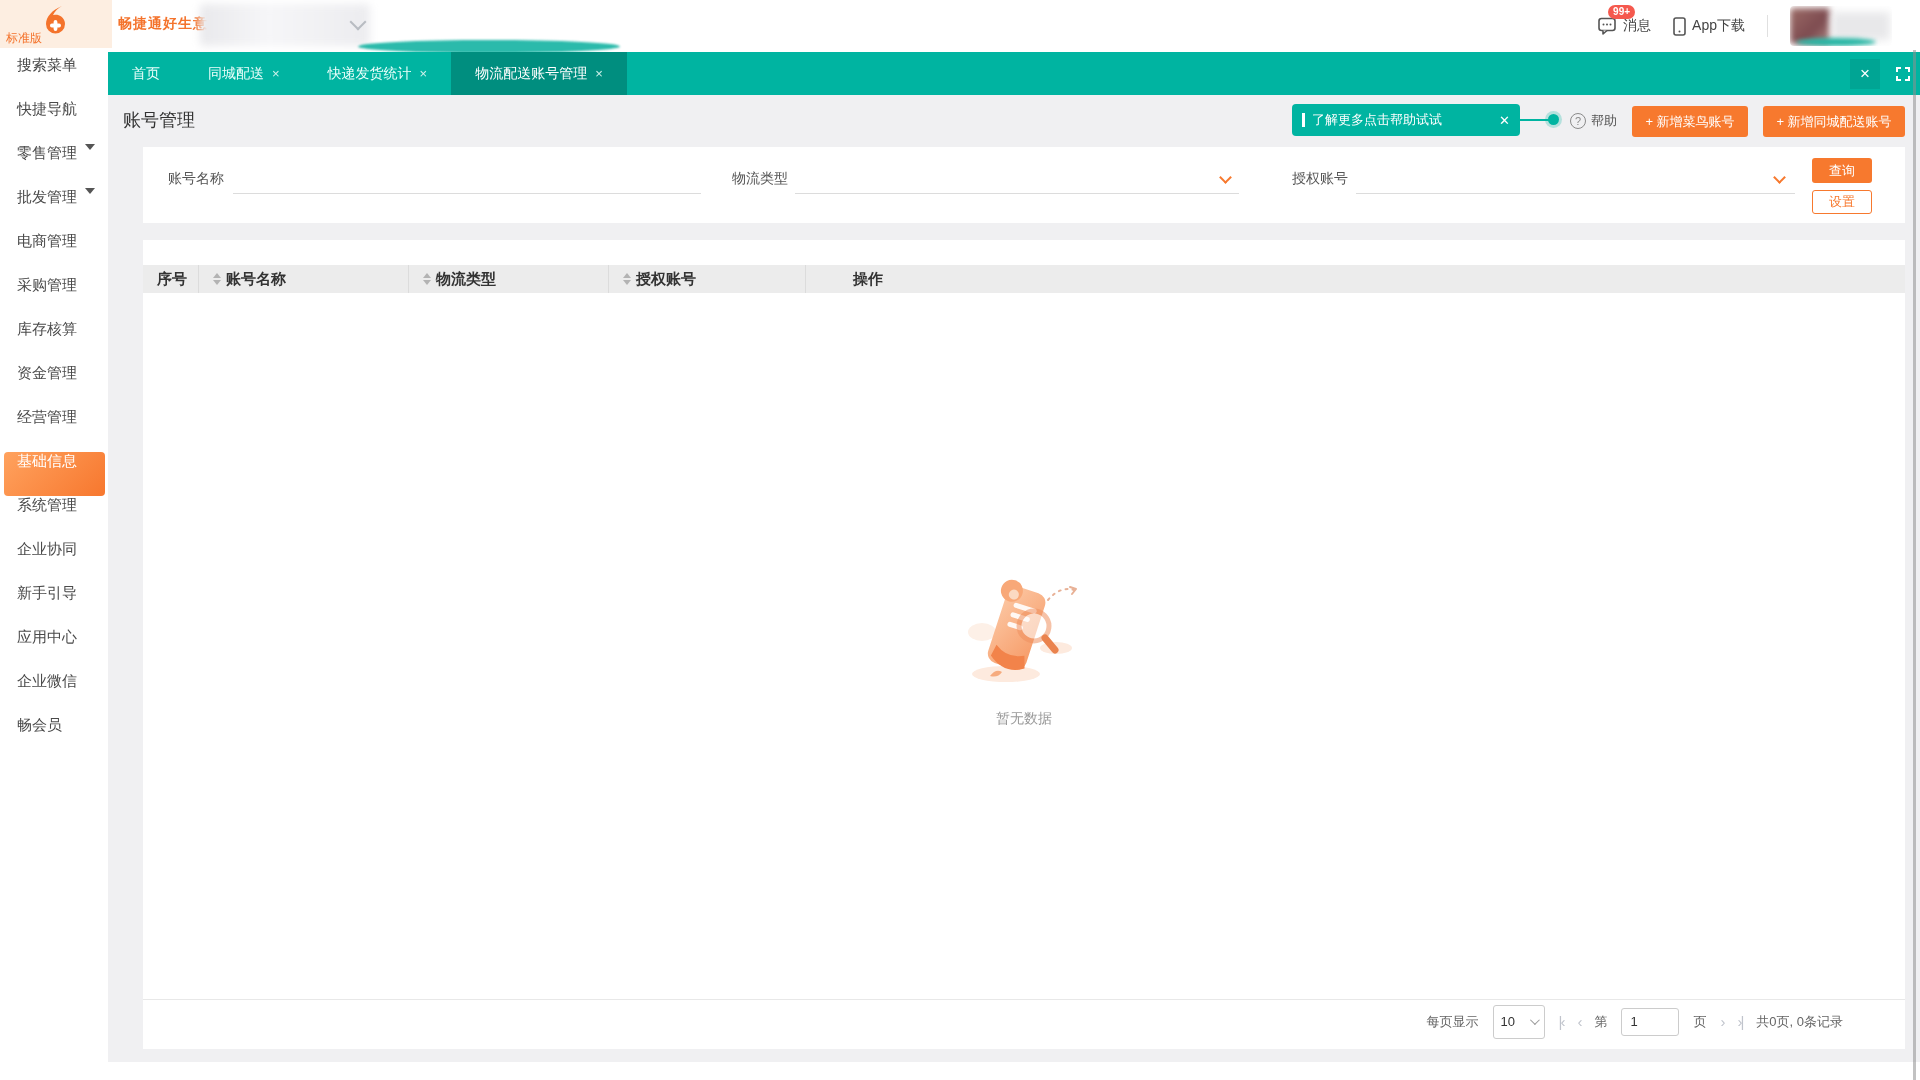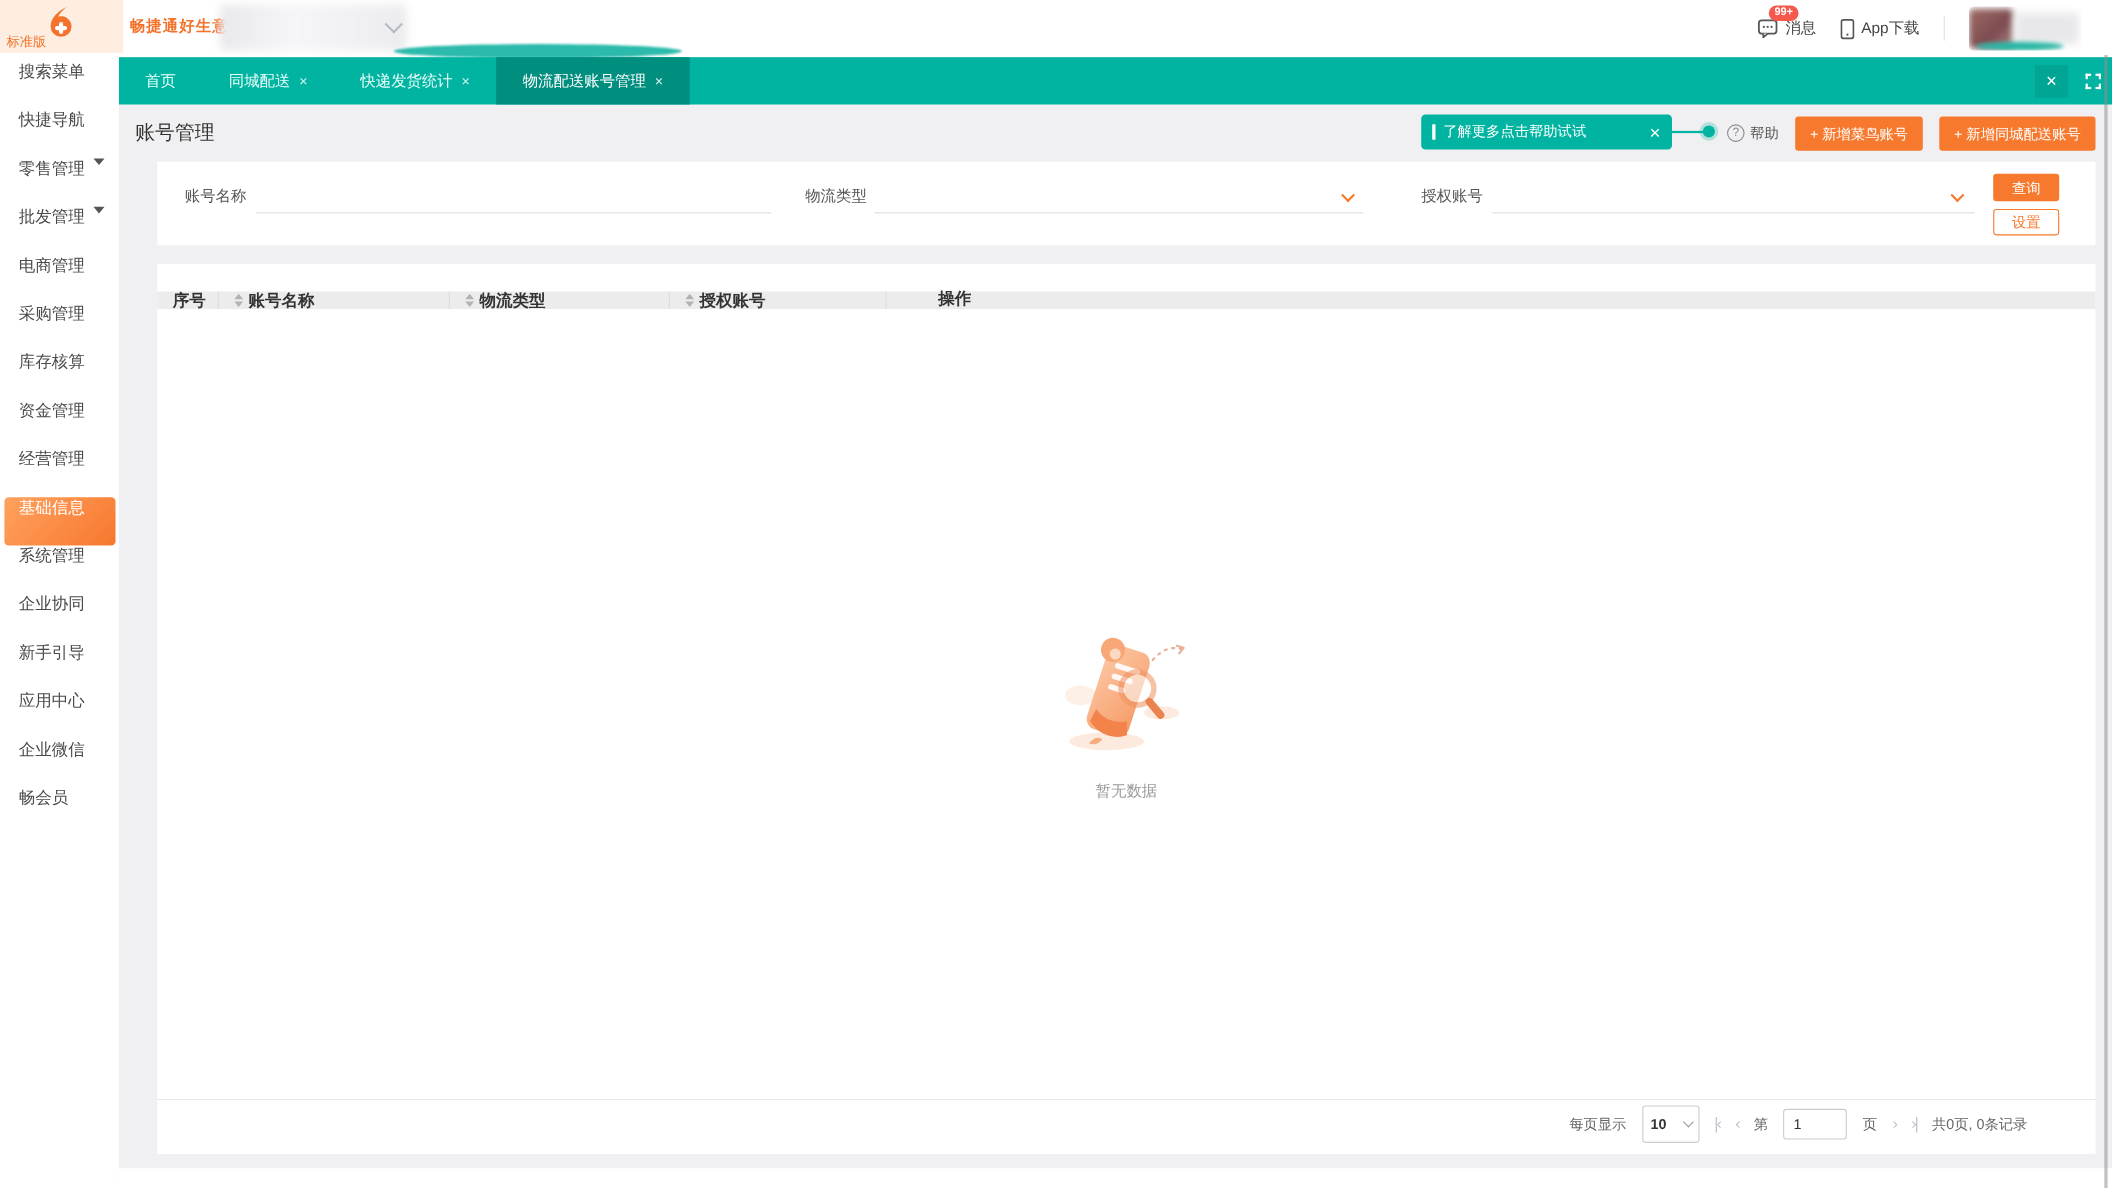--- a/index.html
+++ b/index.html
@@ -62,32 +62,32 @@
   .btn-tongcheng { left:1763px; width:142px; }
   
   .filter-panel { position:absolute; left:143px; top:147px; width:1762px; height:76px; background:#fff; }
   .f-label { position:absolute; top:23px; font-size:14px; color:#555; }
   .f-line { position:absolute; top:46px; border-bottom:1px solid #dcdcdc; height:1px; }
   .f-caret { position:absolute; top:26px; width:9px; height:9px; border-right:2px solid #f7792e; border-bottom:2px solid #f7792e; transform:rotate(45deg); cursor:pointer; }
   .btn-query { position:absolute; left:1669px; top:11px; width:60px; height:25px; background:#f7792e; color:#fff; border:none; border-radius:3px; font-size:13px; cursor:pointer; }
   .btn-setting { position:absolute; left:1669px; top:43px; width:60px; height:24px; background:#fff; color:#f7792e; border:1px solid #f7792e; border-radius:3px; font-size:13px; cursor:pointer; }
   
   .table-panel { position:absolute; left:143px; top:240px; width:1762px; height:809px; background:#fff; }
-  .thead { position:absolute; left:0; top:25px; width:1762px; height:16px; background:#ececec; display:flex; font-size:15px; font-weight:bold; color:#333; }
+  .thead { position:absolute; left:0; top:25px; width:1762px; height:28px; background:#ececec; display:flex; font-size:15px; font-weight:bold; color:#333; }
   .th { display:flex; align-items:center; padding-left:14px; border-right:1px solid #dcdcdc; }
   .th:last-child { border-right:none; justify-content:center; padding-left:0; }
   .th .sorter { display:inline-flex; flex-direction:column; gap:2px; margin-right:5px; }
   .th .s-up { width:0; height:0; border-left:4px solid transparent; border-right:4px solid transparent; border-bottom:5px solid #b3b3b3; }
   .th .s-dn { width:0; height:0; border-left:4px solid transparent; border-right:4px solid transparent; border-top:5px solid #b3b3b3; }
   .empty-wrap { position:absolute; left:0; top:330px; width:1762px; text-align:center; }
   .empty-text { margin-top:14px; font-size:14px; color:#999; }
   
   .pager { position:absolute; left:0; bottom:6px; width:1762px; height:44px; border-top:1px solid #e8e8e8;
     display:flex; align-items:center; justify-content:flex-end; gap:14px; padding-right:62px; font-size:13px; color:#666; }
-  .pg-select { width:52px; height:28px; border:1px solid #ccc; border-radius:3px; display:flex; align-items:center; justify-content:space-between; padding:16px 7px; cursor:pointer; color:#333;font-weight:bold; }
+  .pg-select { width:52px; height:28px; border:1px solid #ccc; border-radius:3px; display:flex; align-items:center; justify-content:space-between; padding:16px 7px; cursor:pointer; color:#333; }
   .pg-select .sc { width:7px; height:7px; border-right:1.5px solid #999; border-bottom:1.5px solid #999; transform:rotate(45deg) translateY(-2px); }
   .pg-arrow { color:#c0c4cc; font-size:15px; cursor:default; letter-spacing:-2px; }
   .pg-input { width:58px; height:28px; border:1px solid #ccc; border-radius:3px; font-size:13px; padding:0 8px; color:#333; font-family:"Liberation Sans",sans-serif; }
   .right-edge { position:absolute; left:1913px; top:50px; width:3px; height:1030px; background:#8f8f8f; opacity:.55; z-index:8; }
   .bottom-strip { position:absolute; left:108px; top:1062px; width:1812px; height:18px; background:#fff; }
 </style>
 </head>
 <body>
 
 <div class="topbar">
@@ -267,21 +267,21 @@
         </span>
         <span>物流类型</span>
       </div>
       <div class="th" style="width: 197px; flex: 0 0 197px;">
         <span class="sorter">
           <span class="s-up"></span>
           <span class="s-dn"></span>
         </span>
         <span>授权账号</span>
       </div>
-      <div class="th" style="width: 124px; flex: 0 0 124px; align-items: flex-end;">
+      <div class="th" style="width: 124px; flex: 0 0 124px;">
         <span>操作</span>
       </div>
     </div>
 
   <div class="empty-wrap">
     <svg width="128" height="122" viewBox="0 0 128 122">
       <defs>
         <linearGradient id="scrollg" x1="0" y1="0" x2="1" y2="1">
           <stop offset="0" stop-color="#fcc9a6"></stop>
             <stop offset="1" stop-color="#f69a66"></stop>

